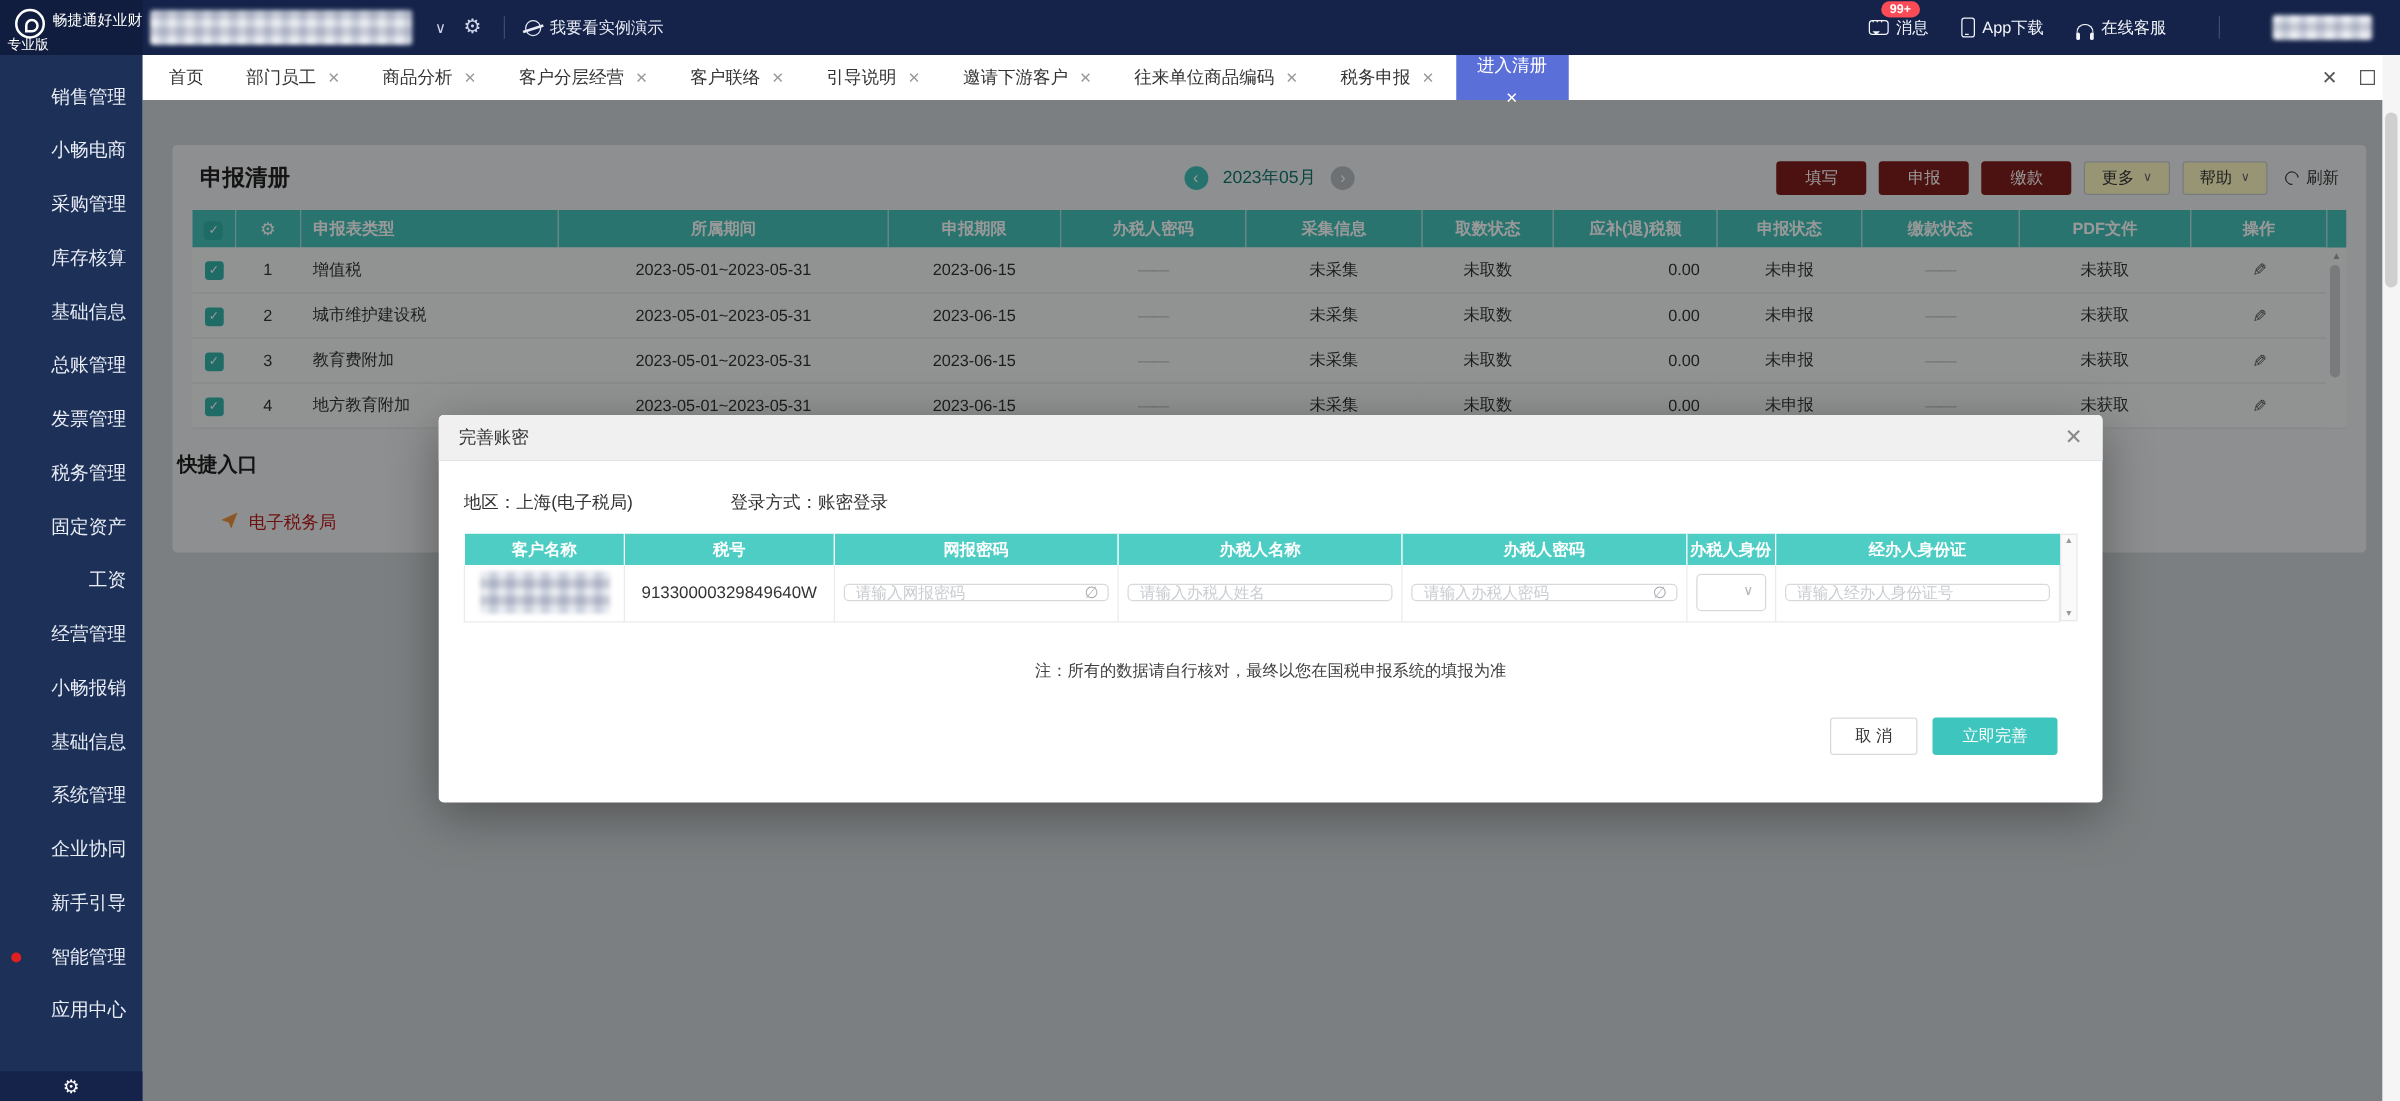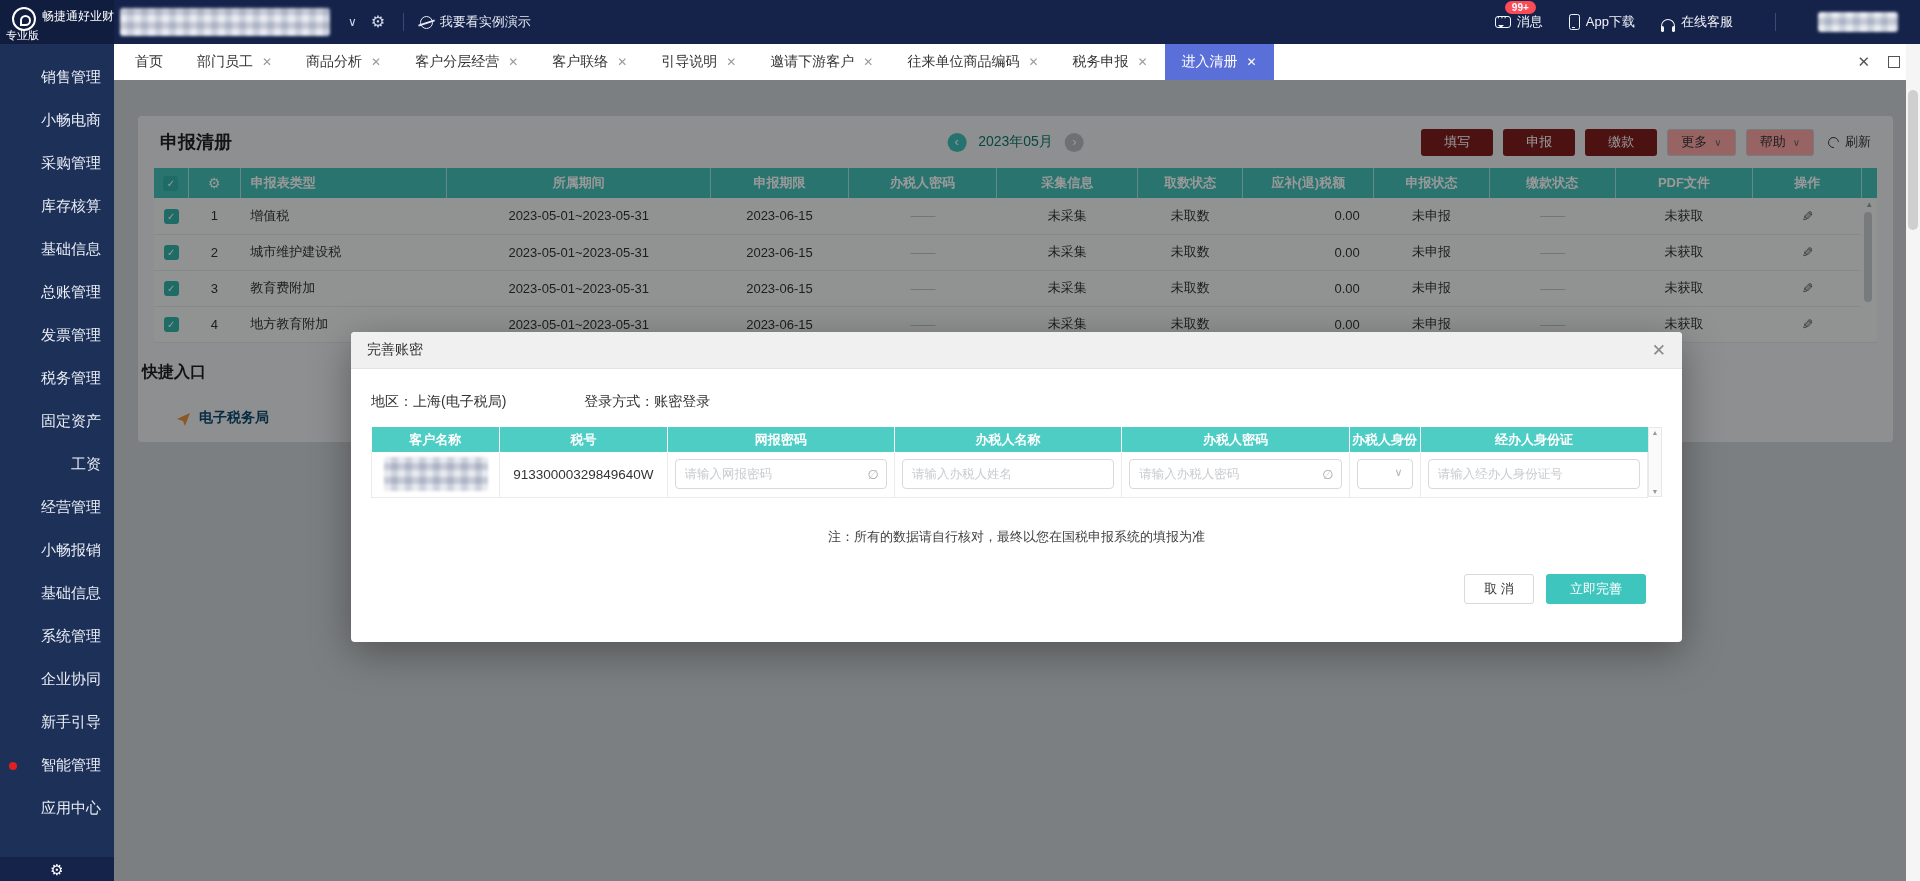--- a/index.html
+++ b/index.html
@@ -42,21 +42,21 @@
   .side-item { height:43px; display:flex; align-items:center; justify-content:flex-end; padding-right:13px; color:#e9edf6; font-size:15px; cursor:pointer; position:relative; }
   .side-item .dot { position:absolute; left:9px; width:8px; height:8px; border-radius:50%; background:#e02020; }
   .side-footer { height:24px; background:#15234a; display:flex; align-items:center; justify-content:center; }
   .side-gear { color:#fff; font-size:15px; line-height:15px; cursor:pointer; }
 
   
   .tabbar { position:absolute; left:114px; top:44px; right:0; height:36px; background:#fff; display:flex; align-items:stretch; z-index:50; }
   .tabs { display:flex; align-items:stretch; padding-left:4px; }
   .tab { display:flex; align-items:center; gap:9px; padding:0 17px; font-size:14px; color:#333; cursor:pointer; white-space:nowrap; }
   .tab .x { font-size:12px; color:#999; }
-  .tab.active { background:#5b6fd8; color:#fff; }
+  .tab.active { background:#5b6fd8; color:#fff;flex-direction:column; }
   .tab.active .x { color:#fff; }
   .tab-tools { margin-left:auto; display:flex; align-items:center; gap:18px; padding-right:20px; }
   .tt-close { font-size:15px; color:#555; cursor:pointer; }
   .tt-full { width:12px; height:12px; border:1.5px solid #555; cursor:pointer; }
 
   
   .win-scroll { position:absolute; right:0; top:44px; width:14px; bottom:0; background:#f5f5f5; z-index:52; }
   .win-thumb { position:absolute; left:2px; top:46px; width:10px; height:140px; background:#cfcfcf; border-radius:5px; }
 
   
@@ -64,21 +64,21 @@
   .card { position:absolute; left:24px; top:36px; right:13px; height:326px; background:#edeff0; border-radius:4px; padding:0 16px; }
   .card-header { height:52px; display:flex; align-items:center; position:relative; padding:0 6px; }
   .page-title { font-size:18px; font-weight:bold; color:#222; }
   .date-nav { position:absolute; left:50%; transform:translateX(-50%); display:flex; align-items:center; gap:12px; }
   .nav-circle { width:19px; height:19px; border-radius:50%; display:flex; align-items:center; justify-content:center; color:#fff; font-size:13px; line-height:1; cursor:pointer; padding-bottom:2px; }
   .nav-prev { background:#3fbfb7; }
   .nav-next { background:#b8bcc0; }
   .period { font-size:14px; color:#0f766e; }
   .actions { margin-left:auto; display:flex; align-items:center; gap:10px; }
   .btn-orange { width:72px; height:27px; background:#7f1d1d; color:#fff; font-size:13px; border:none; border-radius:3px; cursor:pointer; }
-  .btn-plain { height:27px; padding:0 13px; background:#fca5a5; border:1px solid #c9cdd2; border-radius:3px; font-size:13px; color:#333; display:flex; align-items:center; gap:7px; cursor:pointer; }
+  .btn-plain { height:27px; padding:0 13px; background:#fef9c3; border:1px solid #c9cdd2; border-radius:3px; font-size:13px; color:#333; display:flex; align-items:center; gap:7px; cursor:pointer; }
   .btn-plain .chev { font-size:10px; color:#666; }
   .refresh { display:flex; align-items:center; gap:6px; font-size:13px; color:#333; cursor:pointer; margin-left:4px; }
   .refresh-icon { width:11px; height:11px; border:1.6px solid #444; border-radius:50%; border-right-color:transparent; transform:rotate(40deg); }
 
   
   .dtable { width:100%; border-collapse:collapse; table-layout:fixed; }
   .dtable th { background:#45c1b9; color:#fff; font-size:13px; font-weight:bold; height:30px; border-right:1px solid rgba(255,255,255,.55); }
   .dtable th:last-child { border-right:none; }
   .dtable td { height:36px; background:#f2f6f6; border-bottom:1px solid #dde4e4; font-size:13px; color:#333; text-align:center; }
   .col-cb{width:2%} .col-gear{width:3%} .col-type{width:12%} .col-period{width:15.3%} .col-dl{width:8%} .col-date{width:8.6%}
@@ -90,41 +90,41 @@
   .th-gear-icon { color:#fff; font-size:14px; }
   .dash { color:#b9bfbf; letter-spacing:-1px; }
   .pencil { font-size:14px; color:#555; cursor:pointer; display:inline-block; transform:rotate(90deg); }
   .tbl-sb { background:#e8ecec; position:relative; }
   .tbl-sb .up { position:absolute; top:2px; left:50%; transform:translateX(-50%); font-size:8px; color:#9aa4a4; }
   .tbl-sb-track { position:absolute; top:14px; left:3px; width:8px; height:90px; background:#c7cdcd; border-radius:4px; }
 
   
   .quick { position:absolute; left:28px; top:282px; }
   .quick-title { font-size:16px; font-weight:bold; color:#1f1f1f; }
-  .quick-link { margin:26px 0 0 34px; display:flex; align-items:flex-end; gap:8px; color:#0c4a6e; font-size:14px; cursor:pointer;font-weight:bold; }
+  .quick-link { margin:26px 0 0 34px; display:flex; align-items:flex-start; gap:8px; color:#b91c1c; font-size:14px; cursor:pointer; }
 
   
   .dim { position:absolute; inset:0; background:rgba(0,0,0,.40); z-index:40; }
 
   
   .modal { position:absolute; left:351px; top:332px; width:1331px; height:310px; background:#fff; border-radius:4px; box-shadow:0 10px 40px rgba(0,0,0,.35); z-index:100; }
   .modal-head { height:37px; background:#f0f0f0; border-radius:4px 4px 0 0; display:flex; align-items:center; padding:0 16px; border-bottom:1px solid #e3e3e3; }
   .modal-title { font-size:14px; color:#333; }
   .modal-close { margin-left:auto; color:#8a8a8a; font-size:17px; cursor:pointer; }
   .modal-body { padding:20px 20px 0; }
   .mrow-meta { display:flex; align-items:center; font-size:14px; color:#333; margin:4px 0 16px; }
   .mrow-meta .gap { width:78px; }
   .mtable-wrap { display:flex; align-items:flex-start; }
   .mtable { flex:1; border-collapse:collapse; table-layout:fixed; }
   .mtable th { background:#4ecdc4; color:#fff; font-size:13px; font-weight:bold; height:25px; border-right:1px solid #fff; }
   .mtable th:last-child { border-right:none; }
   .mtable td { height:45px; background:#fff; border:1px solid #ebebeb; border-top:none; text-align:center; vertical-align:middle; padding:0 7px; }
   .cust-blur { width:104px; height:34px; margin:0 auto; }
   .taxno { font-size:13.5px; color:#333; }
-  .m-input { width:100%; height:30px; border:1px solid #d9d9d9; border-radius:4px; font-size:12.5px; color:#333; padding:0 24px 0 9px; outline:none; font-family:inherit; }
+  .m-input { width:100%; height:14px; border:1px solid #d9d9d9; border-radius:4px; font-size:12.5px; color:#333; padding:0 24px 0 9px; outline:none; font-family:inherit; }
   .m-input::placeholder { color:#c8ccd0; }
   .input-wrap { position:relative; }
   .eye { position:absolute; right:8px; top:50%; transform:translateY(-50%); color:#a9adb3; font-size:13px; cursor:pointer; }
   .m-select { width:100%; height:30px; border:1px solid #d9d9d9; border-radius:4px; position:relative; cursor:pointer; background:#fff; }
   .m-select .chev { position:absolute; right:9px; top:6px; color:#b0b4b8; font-size:11px; }
   .mini-sb { width:14px; height:70px; background:#fafafa; border:1px solid #e8e8e8; position:relative; flex:0 0 auto; }
   .mini-sb .up { position:absolute; top:1px; left:50%; transform:translateX(-50%); font-size:7px; color:#999; }
   .mini-sb .dn { position:absolute; bottom:1px; left:50%; transform:translateX(-50%); font-size:7px; color:#999; }
   .modal-note { text-align:center; font-size:13px; color:#404040; margin-top:30px; }
   .modal-foot { display:flex; justify-content:flex-end; gap:12px; margin-top:28px; padding-right:16px; }

